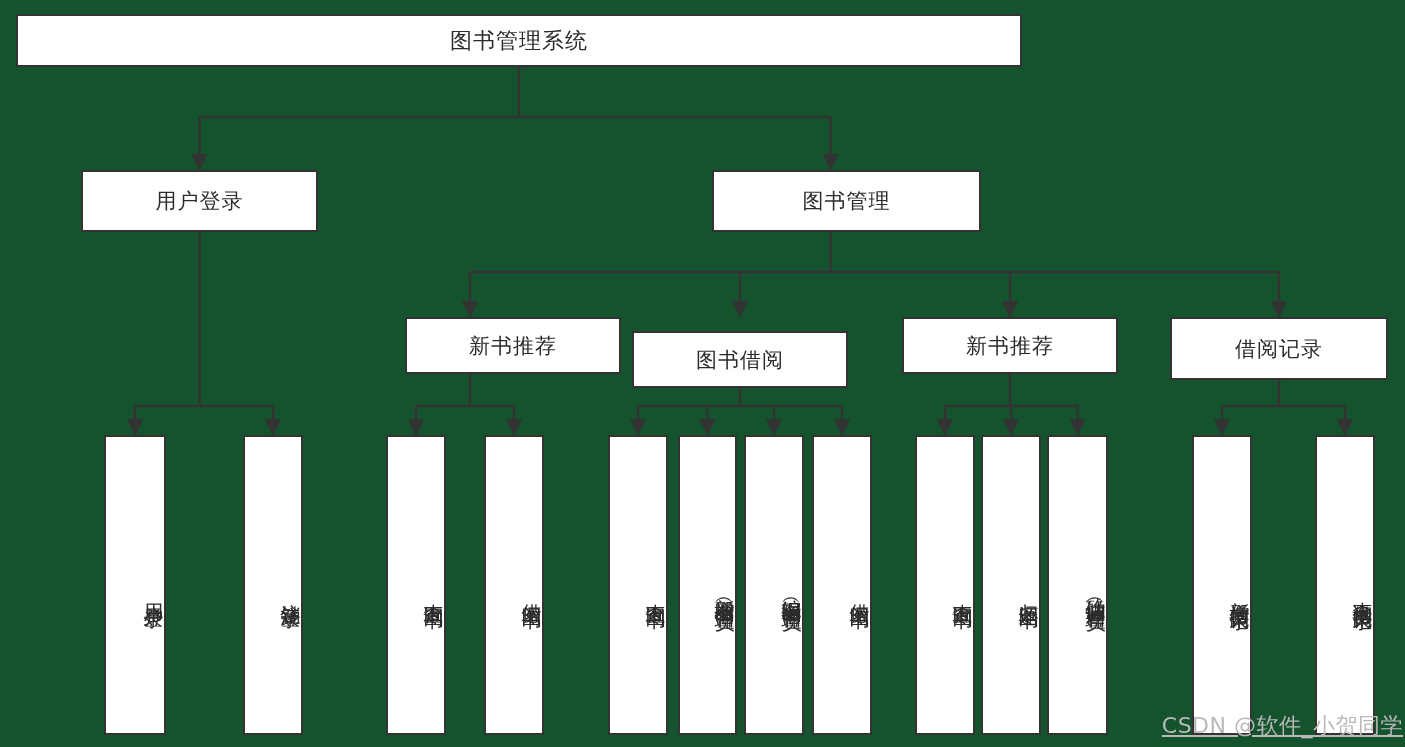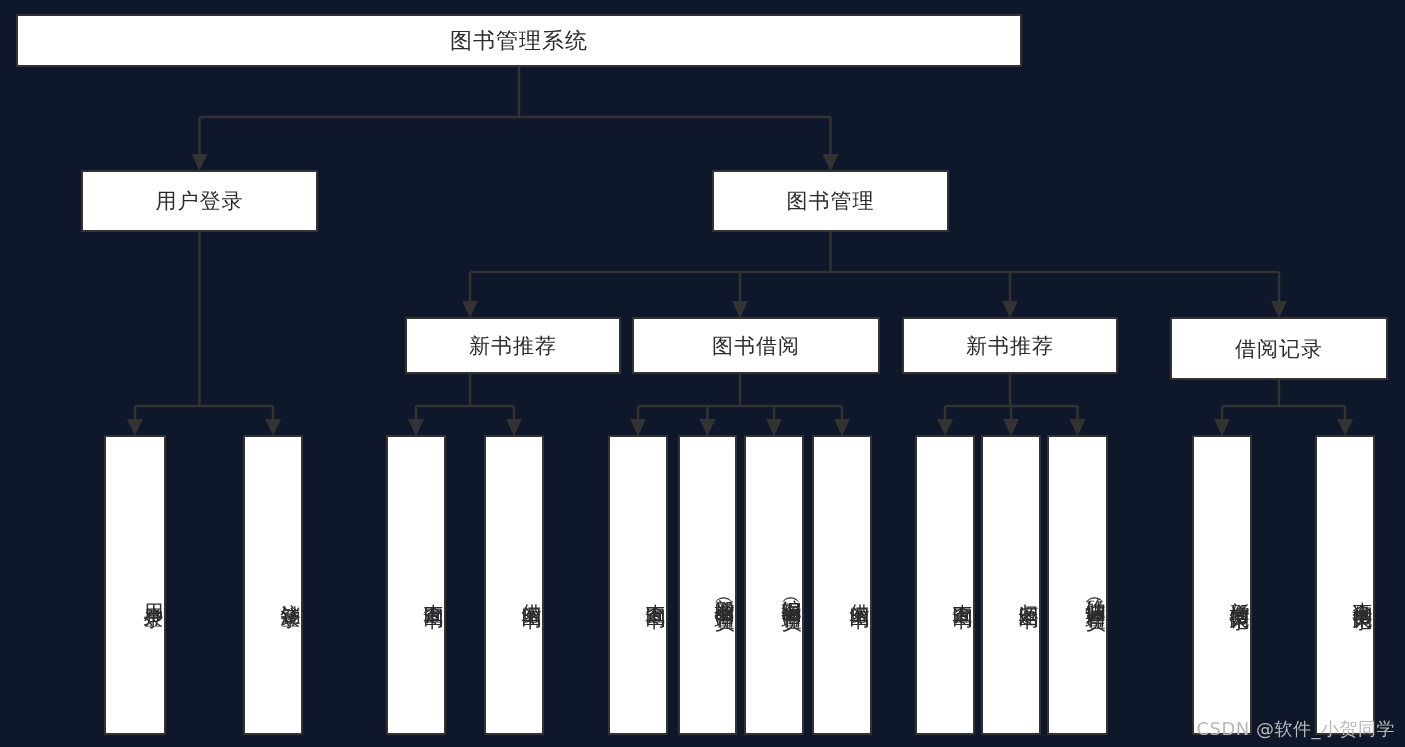--- a/index.html
+++ b/index.html
@@ -7,21 +7,21 @@
     padding: 0;
     background: #ffffff;
   }
   body {
     font-family: "DejaVu Sans", "Liberation Sans", sans-serif;
   }
   #canvas {
     position: relative;
     width: 1405px;
     height: 747px;
-    background: #0f172a;
+    background: #14532d;
     overflow: hidden;
   }
   #edges {
     position: absolute;
     left: 0;
     top: 0;
     width: 1405px;
     height: 747px;
     pointer-events: none;
   }
@@ -48,26 +48,27 @@
     padding-top: 14px;
     align-items: flex-start;
     justify-content: center;
     white-space: nowrap;
   }
   .node.root {
     font-size: 22px;
   }
   .watermark {
     position: absolute;
-    right: 10px;
+    right: 2px;
     bottom: 6px;
-    font-size: 18px;
+    font-size: 22px;
     color: #b9b9b9;
     letter-spacing: 0.5px;
     white-space: nowrap;
+    text-decoration: underline;
   }
 </style>
 </head>
 <body>
 
 <div id="canvas">
   <svg id="edges" viewBox="0 0 1405 747">
       <g fill="none" stroke="#333333" stroke-width="2.5">
         <path d="M 519 67 L 519 117"></path>
         <path d="M 199.5 117 L 830.5 117"></path>
@@ -131,23 +132,23 @@
         <path d="M 1222 406 L 1345 406"></path>
         <path d="M 1222 406 L 1222 422"></path>
         <polygon points="1214,419 1230,419 1222,436" fill="#333333" stroke="none"></polygon>
         <path d="M 1345 406 L 1345 422"></path>
         <polygon points="1337,419 1353,419 1345,436" fill="#333333" stroke="none"></polygon>
       </g>
     </svg>
   <div id="node-layer">
       <div class="node h root" style="left: 16px; top: 14px; width: 1006px; height: 53px;">图书管理系统</div>
       <div class="node h" style="left: 81px; top: 170px; width: 237px; height: 62px;">用户登录</div>
-      <div class="node h" style="left: 712px; top: 170px; width: 237px; height: 62px; font-family: Liberation Serif, serif;">图书管理</div>
+      <div class="node h" style="left: 712px; top: 170px; width: 269px; height: 62px; font-family: Liberation Serif, serif;">图书管理</div>
       <div class="node h" style="left: 362px; top: 317px; width: 216px; height: 57px; margin-left: 43px;">新书推荐</div>
-      <div class="node h" style="left: 632px; top: 317px; width: 248px; height: 57px;">图书借阅</div>
+      <div class="node h" style="left: 632px; top: 331px; width: 216px; height: 57px;">图书借阅</div>
       <div class="node h" style="left: 902px; top: 317px; width: 216px; height: 57px;">新书推荐</div>
       <div class="node h" style="left: 1170px; top: 317px; width: 218px; height: 63px;">借阅记录</div>
       <div class="node v" style="left: 104px; top: 435px; width: 62px; height: 300px;">用户登录</div>
       <div class="node v" style="left: 243px; top: 435px; width: 60px; height: 300px;">注销登录</div>
       <div class="node v" style="left: 386px; top: 435px; width: 60px; height: 300px;">查询图书</div>
       <div class="node v" style="left: 484px; top: 435px; width: 60px; height: 300px;">借阅图书</div>
       <div class="node v" style="left: 608px; top: 435px; width: 60px; height: 300px;">查询图书</div>
       <div class="node v" style="left: 678px; top: 435px; width: 59px; height: 300px;">新增图书（管理员）</div>
       <div class="node v" style="left: 744px; top: 435px; width: 60px; height: 300px;">编辑图书（管理员）</div>
       <div class="node v" style="left: 812px; top: 435px; width: 60px; height: 300px;">借阅图书</div>

